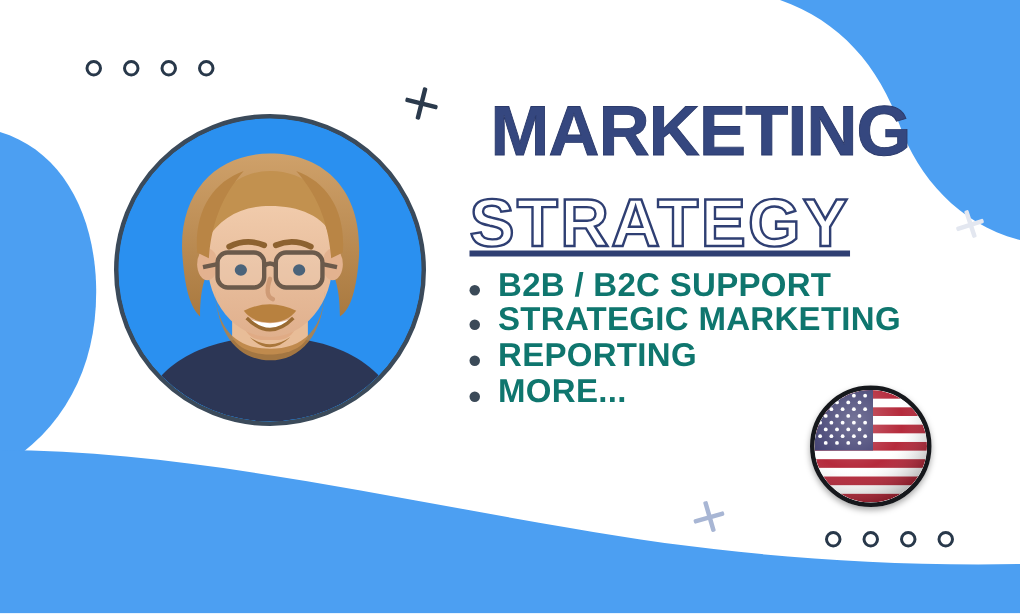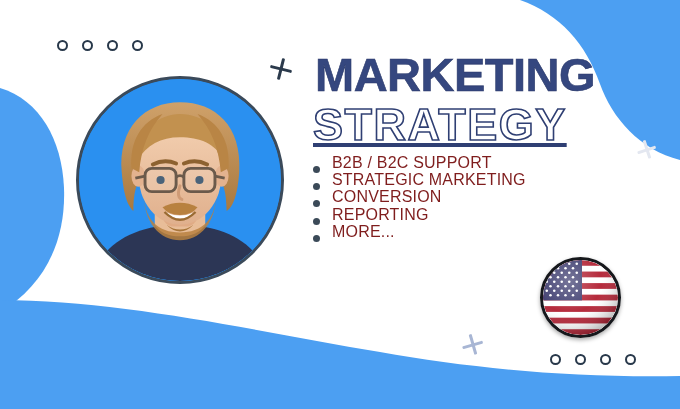--- a/index.html
+++ b/index.html
@@ -37,21 +37,21 @@
     left:311px;top:48px;
     width:350px;
   }
   #headline{
     font-size:47px;
     line-height:0.97;
     font-weight:bold;
     color:#35477f;
     letter-spacing:-0.5px;
     font-family:"Liberation Sans", sans-serif;
-    margin:4px;
+    margin:16px;
     white-space:nowrap;
     -webkit-text-stroke:0.6px #2b3a6b;
   }
   #subhead{
     font-size:45px;
     line-height:1.0;
     font-weight:bold;
     letter-spacing:1.5px;
     margin:2px 0 0 2px;
     color:transparent;
@@ -61,24 +61,24 @@
     text-decoration:underline;
   }
   ul#bullets{
     list-style:none;
     margin:7px 0 0 0;
     padding:0;
   }
   ul#bullets li{
     position:relative;
     padding-left:21px;
-    font-size:16px;
+    font-size:22px;
     line-height:1.085;
-    font-weight:normal;
-    color:#7f1d1d;
+    font-weight:bold;
+    color:#0f766e;
     letter-spacing:0.2px;
     white-space:nowrap;
   }
   ul#bullets li::before{
     content:"";
     position:absolute;
     left:2px;top:12px;
     width:7px;height:7px;
     border-radius:50%;
     background:#3b4a58;
@@ -194,21 +194,20 @@
       </g>
     </svg>
   </div>
 
   <div id="textblock">
     <div id="headline">MARKETING</div>
     <div id="subhead">STRATEGY</div>
     <ul id="bullets">
       <li><span>B2B / B2C SUPPORT</span></li>
       <li><span>STRATEGIC MARKETING</span></li>
-      <li><span>CONVERSION</span></li>
       <li><span>REPORTING</span></li>
       <li><span>MORE...</span></li>
     </ul>
   </div>
 
   <div id="flag">
     <svg viewBox="0 0 100 100" xmlns="http://www.w3.org/2000/svg">
       <defs>
         <clipPath id="flagClip">
             <circle cx="50" cy="50" r="50"></circle>

